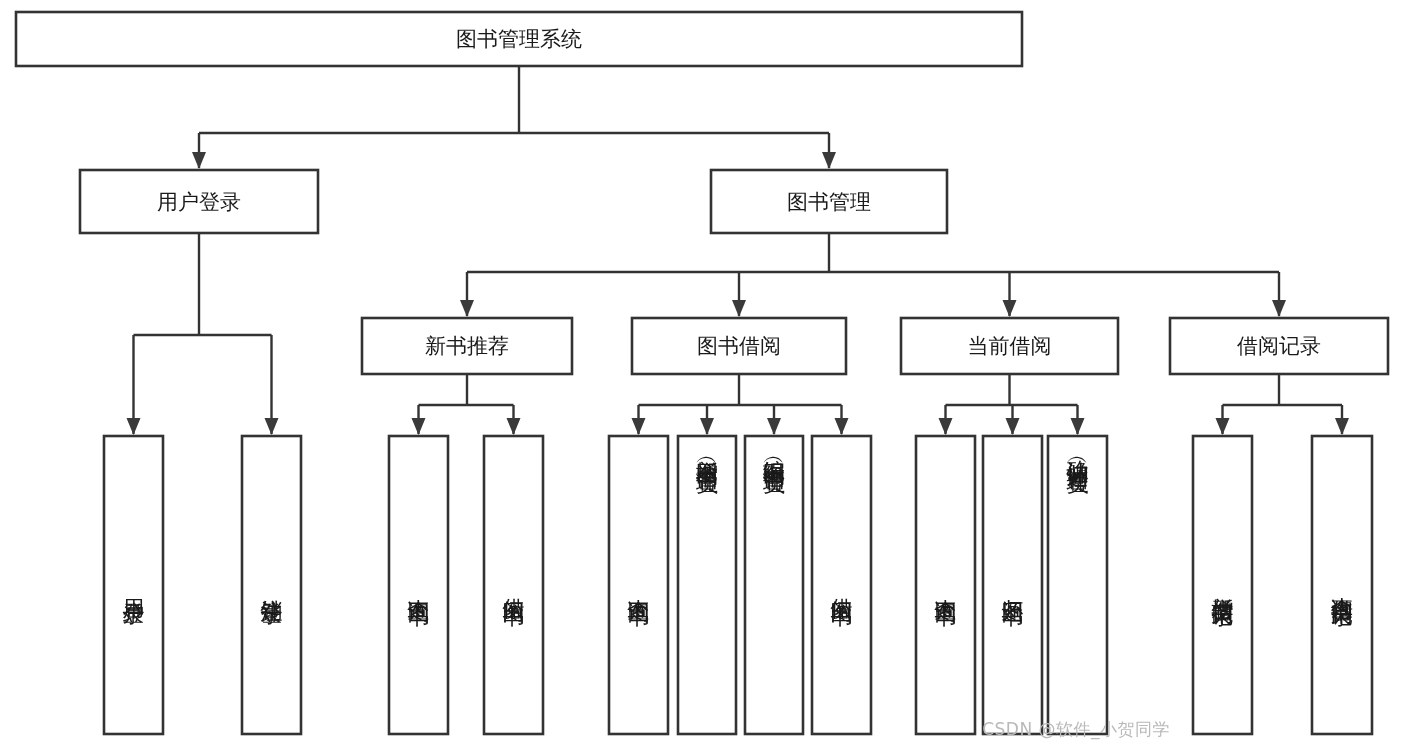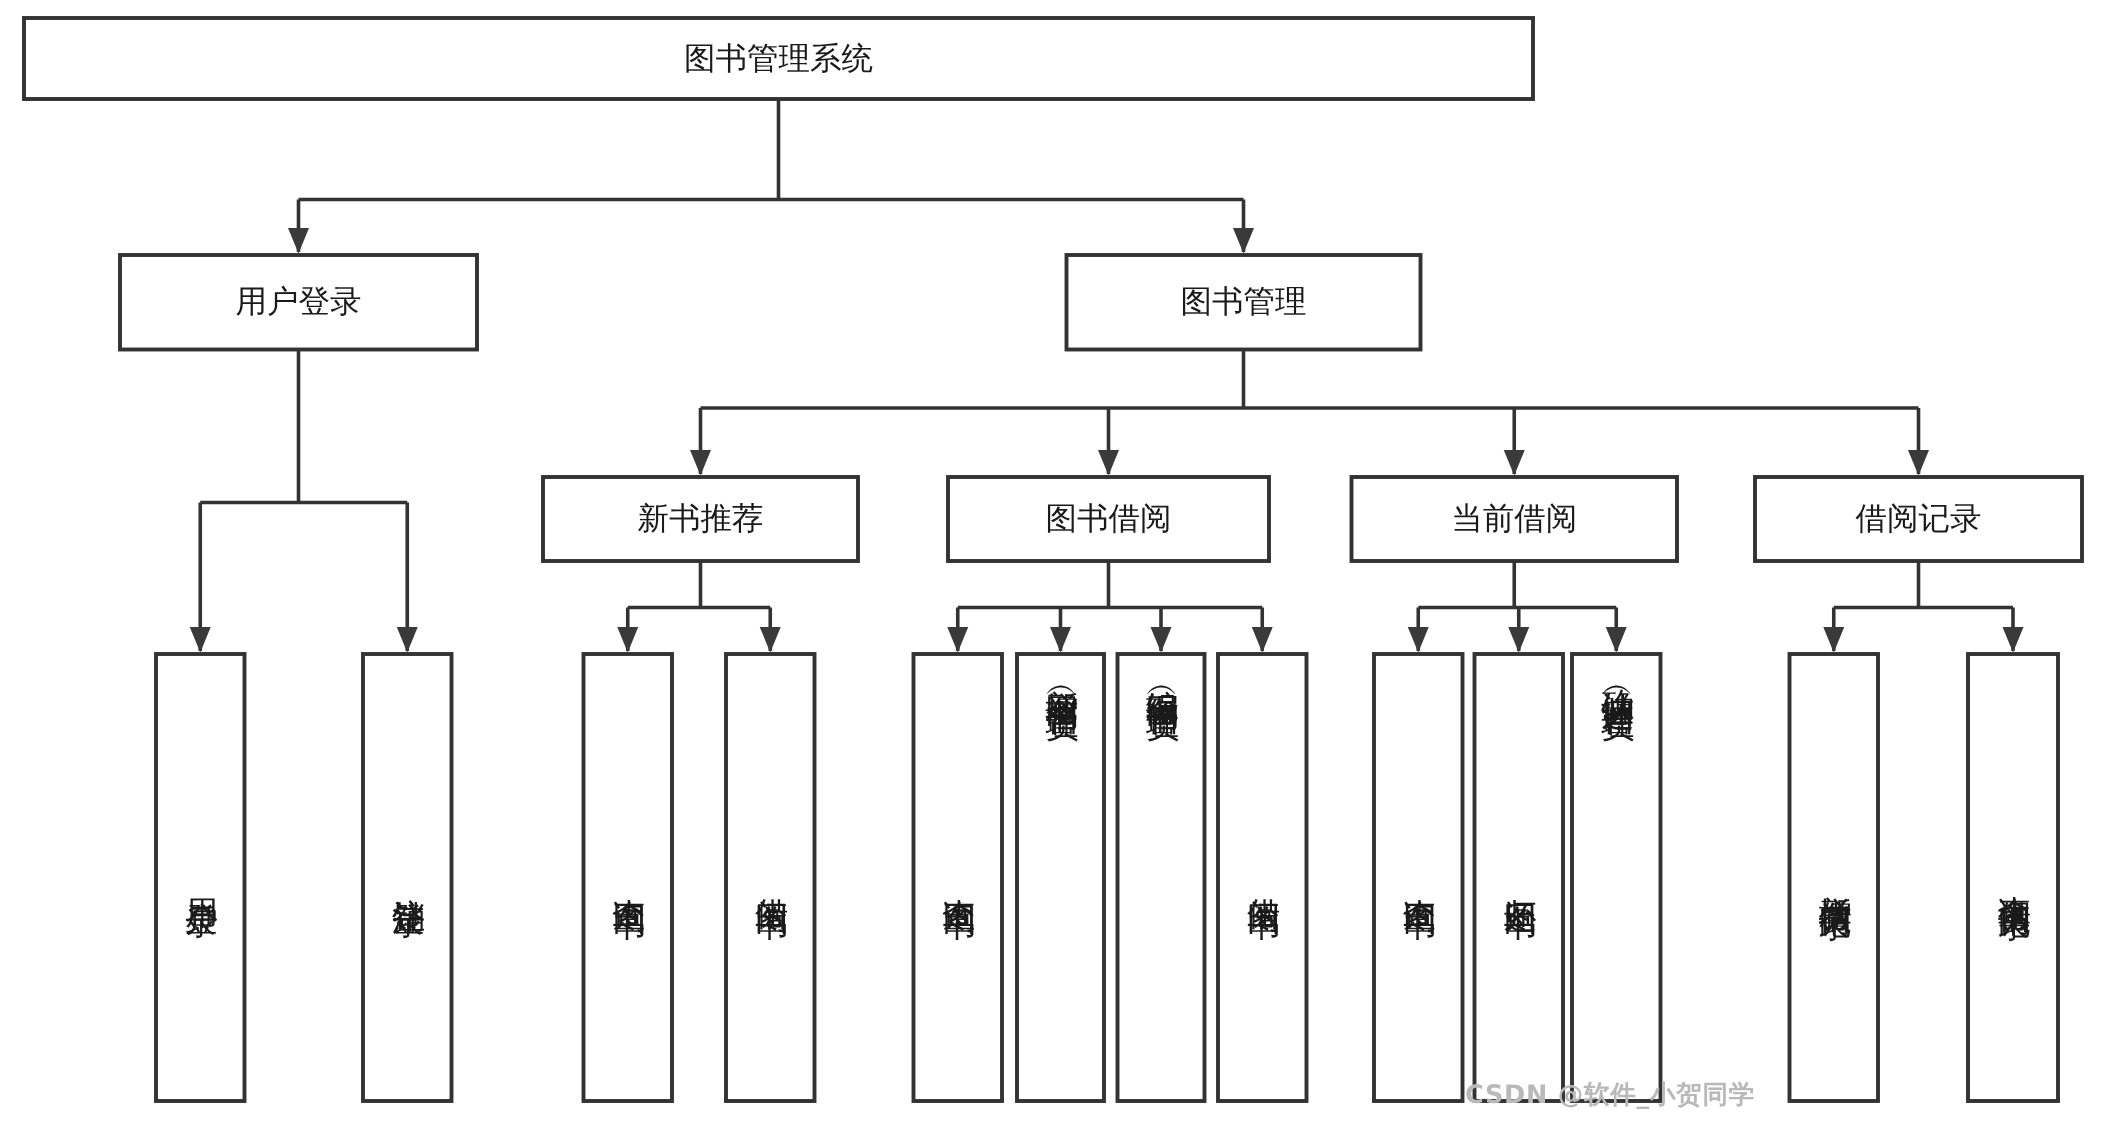--- a/index.html
+++ b/index.html
@@ -69,21 +69,20 @@
   }
   .watermark {
     position: absolute;
     right: 12px;
     bottom: 6px;
     font-family: "DejaVu Sans", "Liberation Sans", sans-serif;
     font-size: 17px;
     color: #b9b9b9;
     white-space: nowrap;
     letter-spacing: 0.5px;
-    font-weight: bold;
   }
 </style>
 </head>
 <body>
 
 <div id="diagram-root">
 
   <svg class="diagram-canvas" id="diagram-svg" viewBox="0 0 1405 747" xmlns="http://www.w3.org/2000/svg">
       <line x1="519" y1="66" x2="519" y2="133" class="conn-line"></line>
       <line x1="199" y1="133" x2="829" y2="133" class="conn-line"></line>

